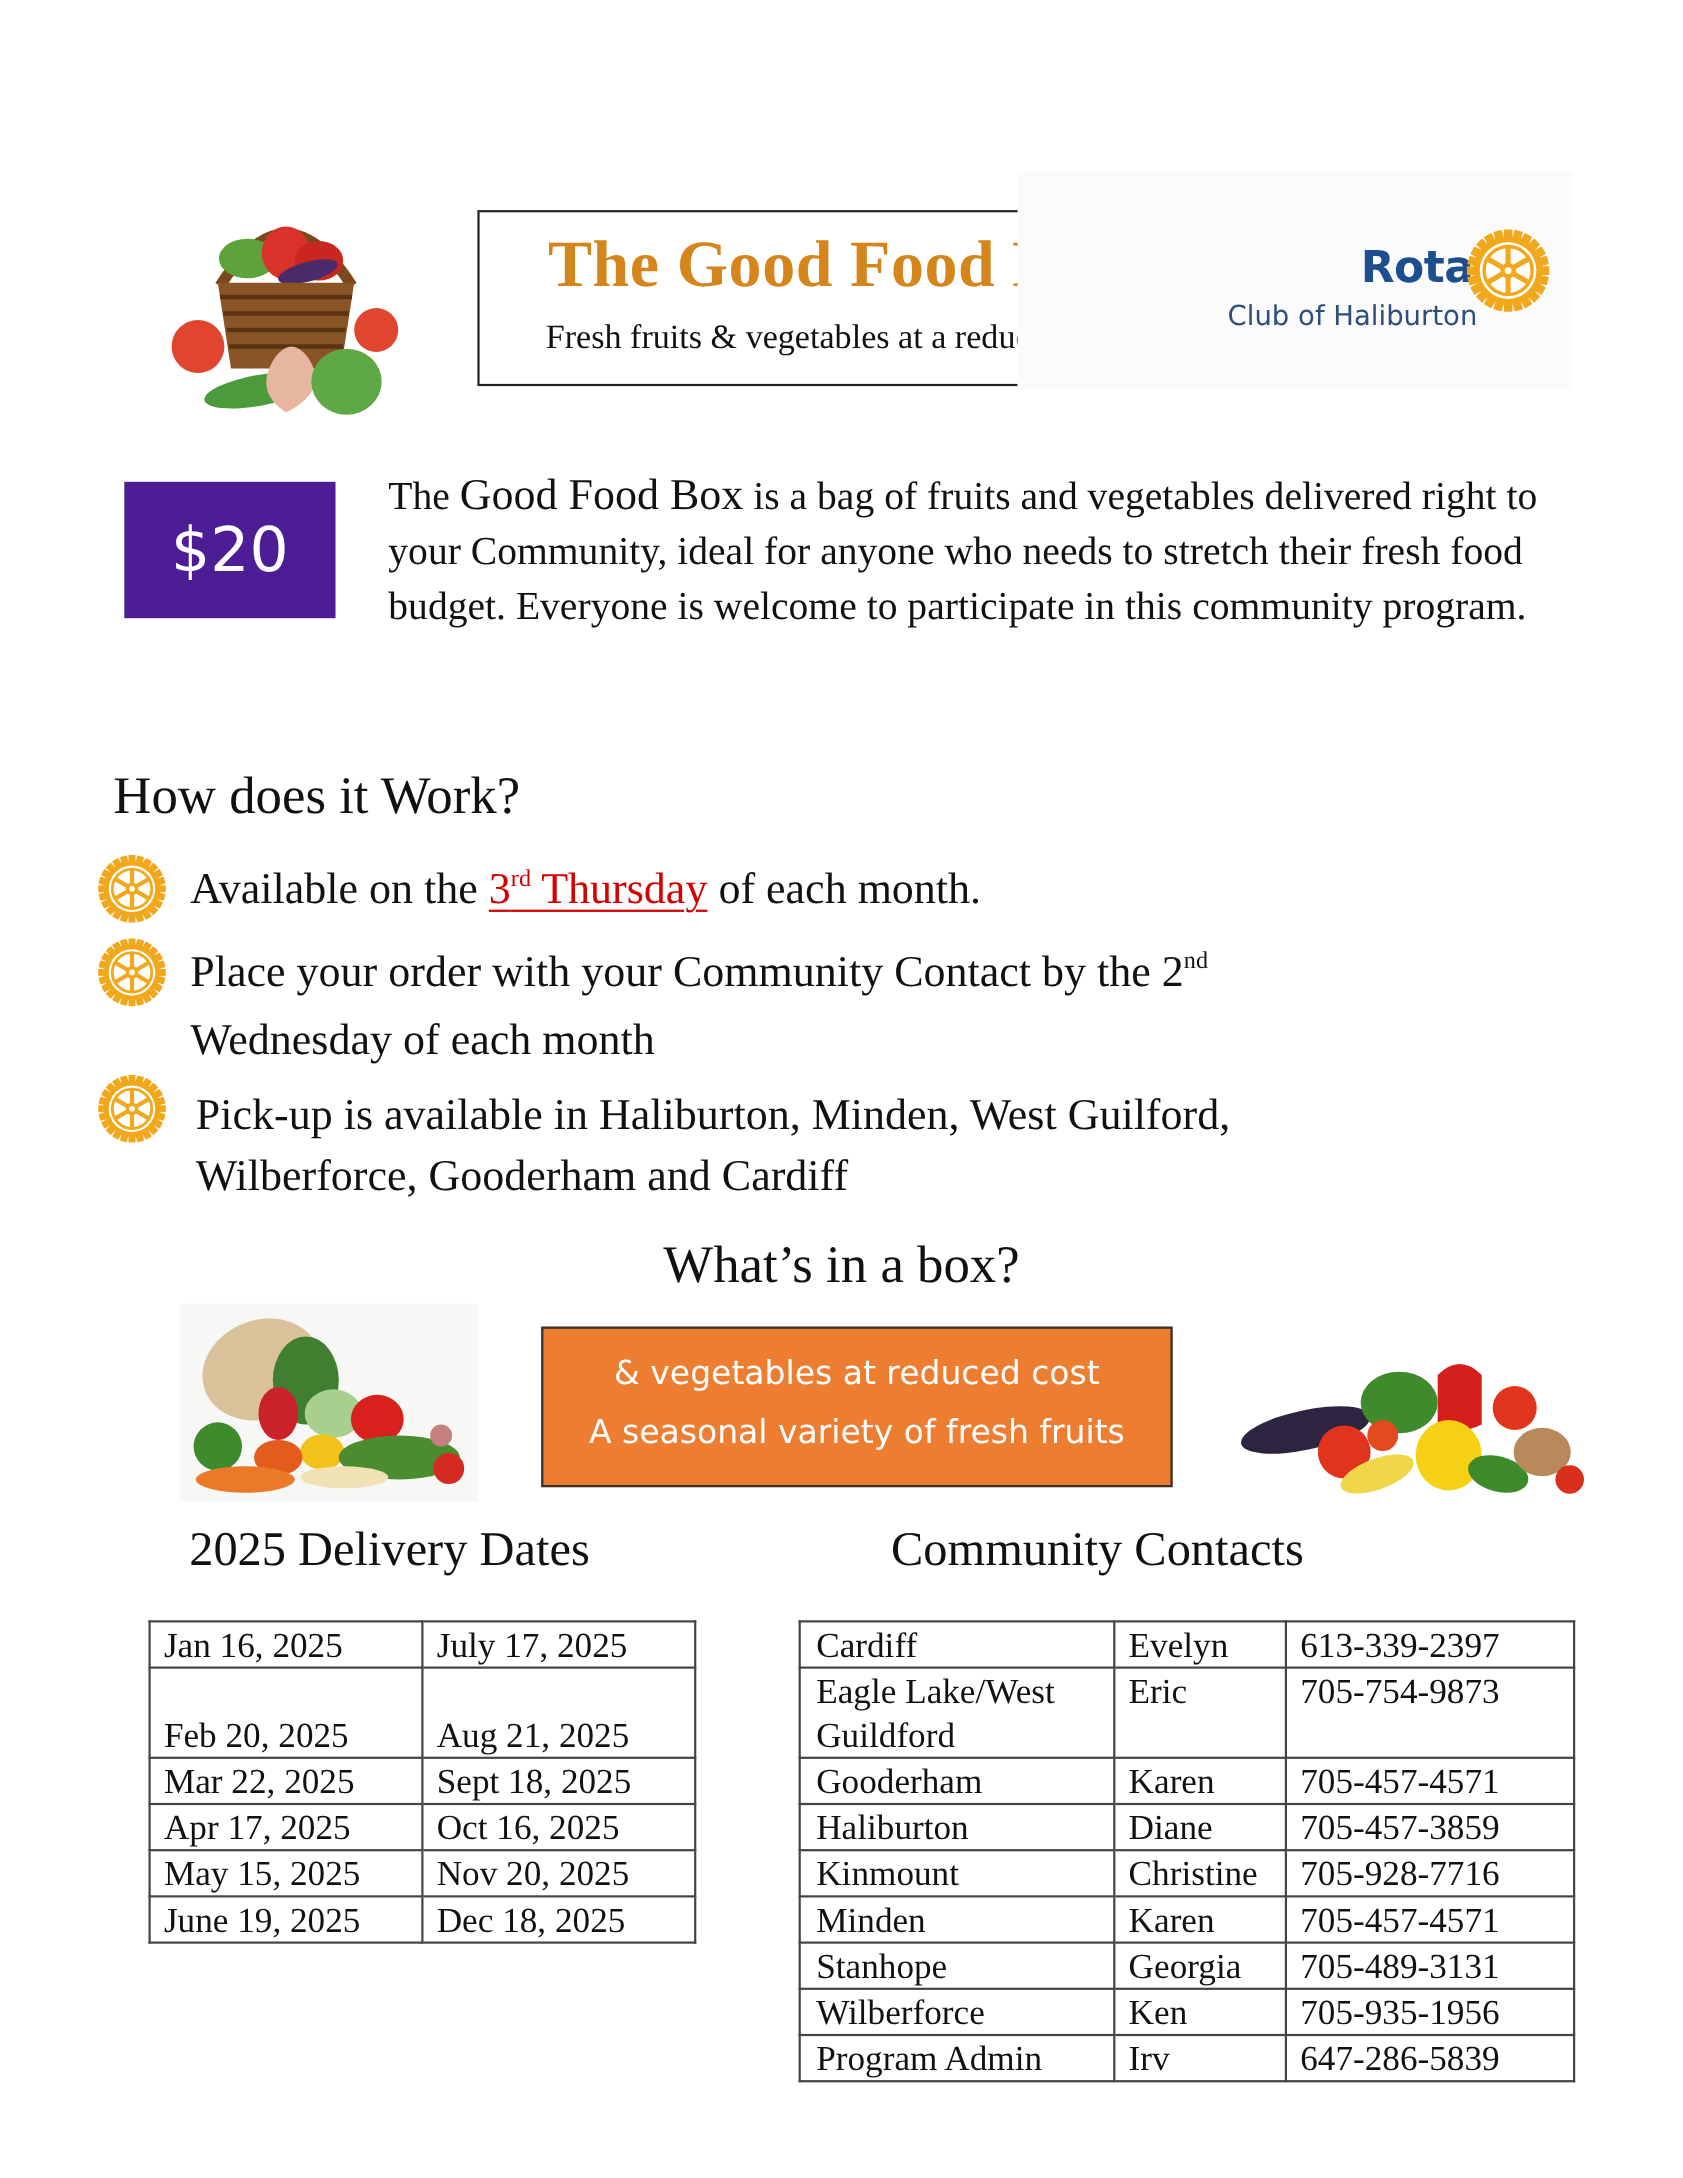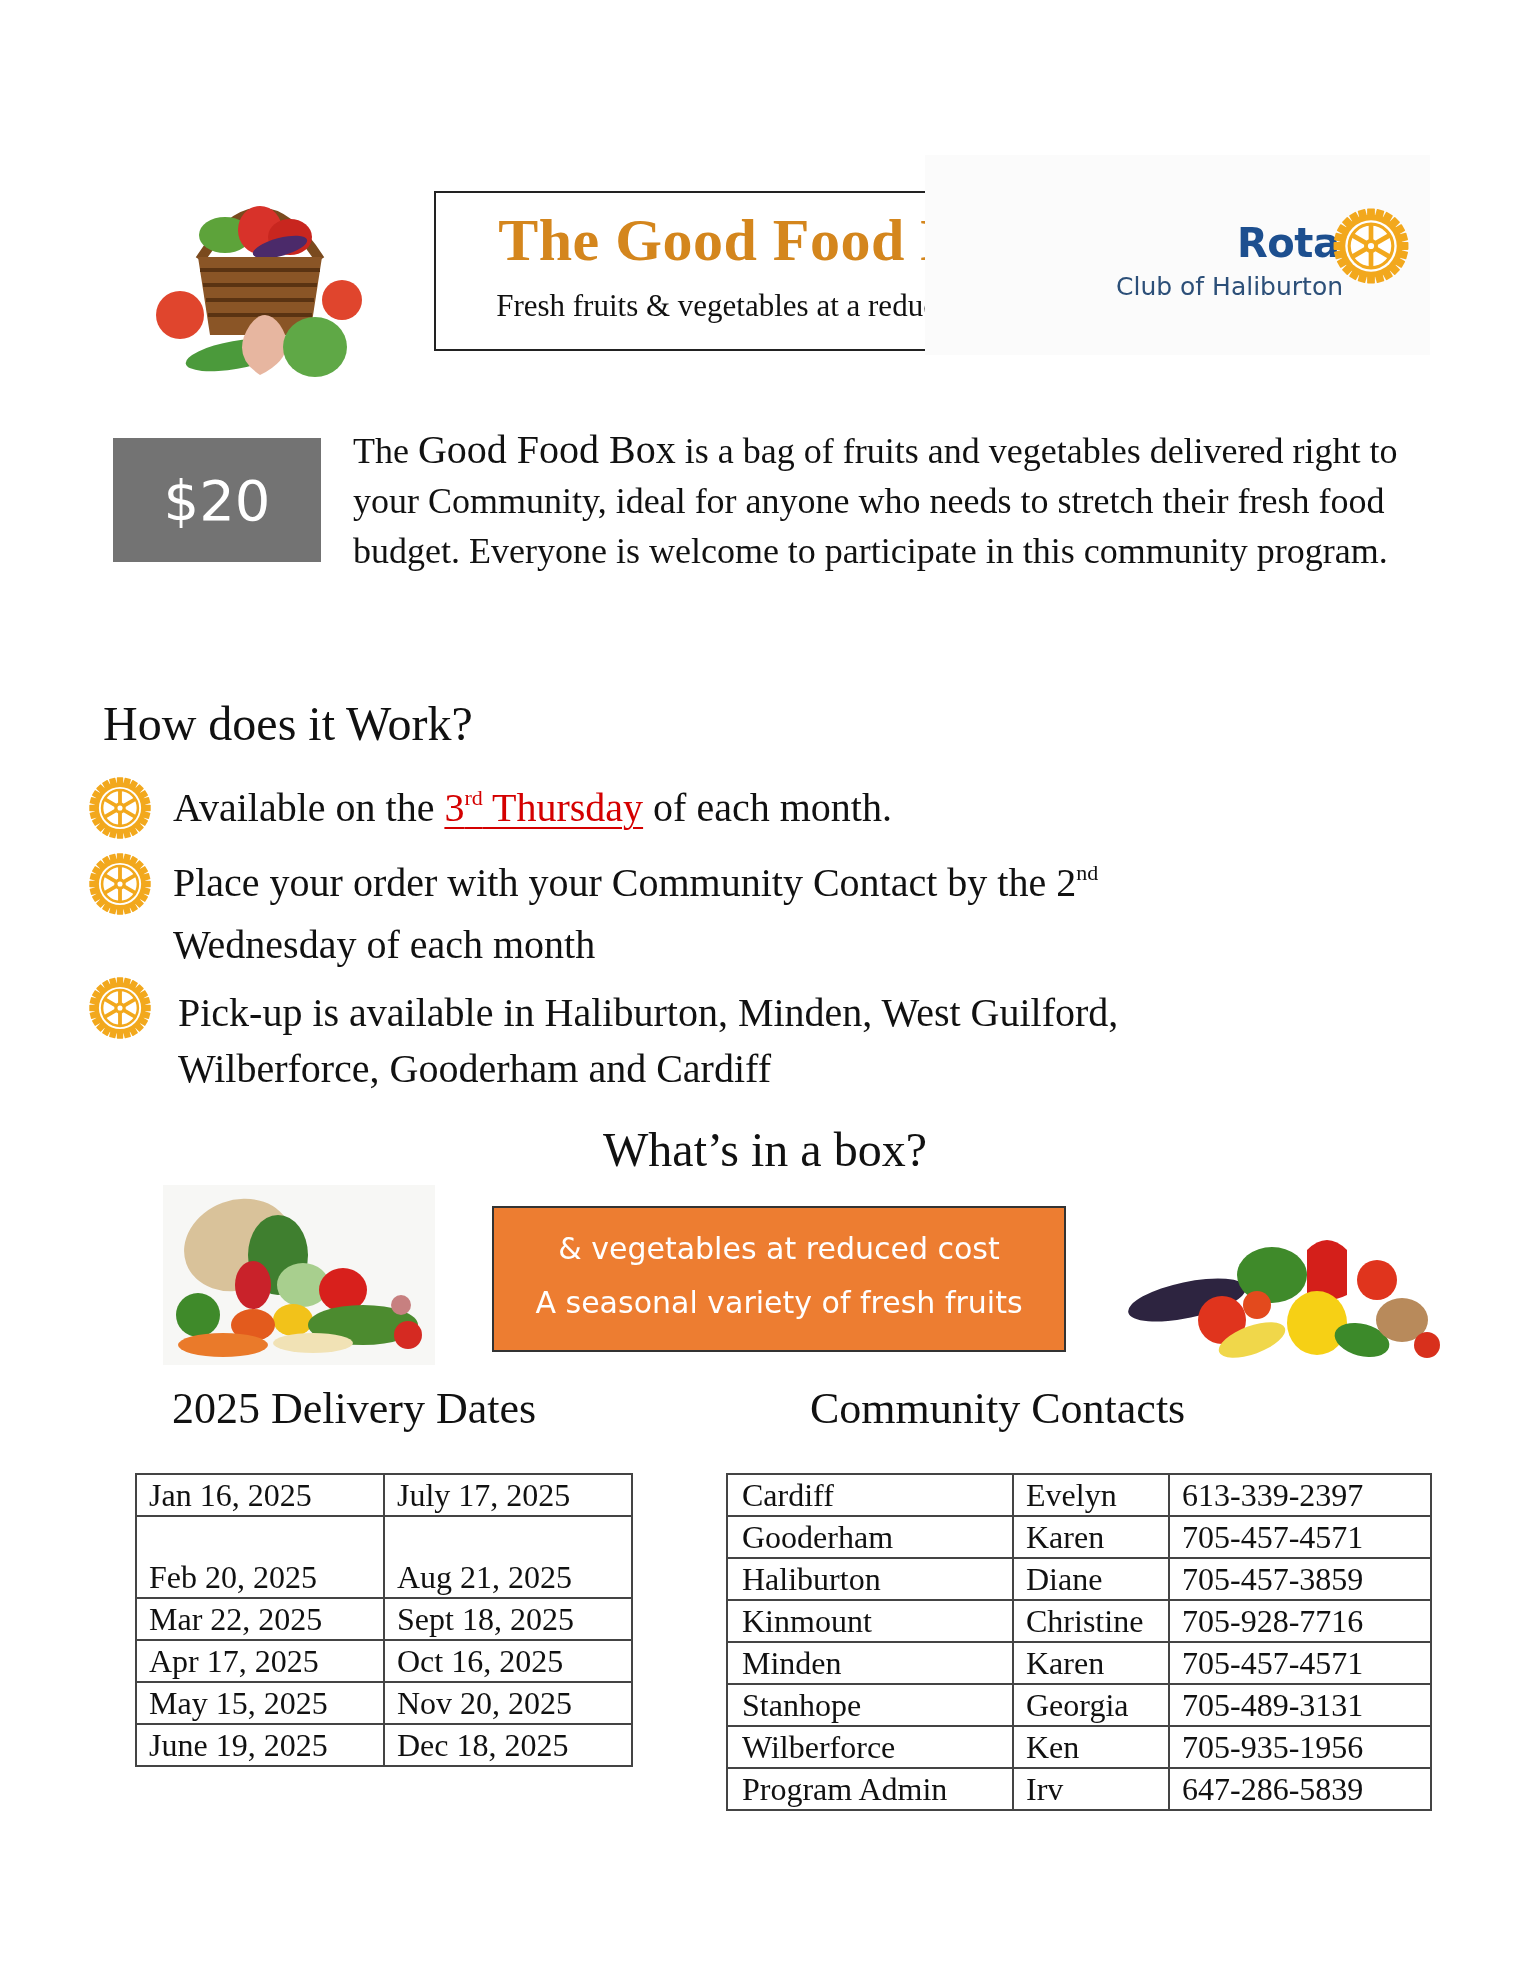--- a/index.html
+++ b/index.html
@@ -14,21 +14,21 @@
     .title-box .t { font-weight: bold; font-size: 60px; color: #d4861d; margin-top: 17px; line-height: 1; letter-spacing: 0.5px; }
     .title-box .s { font-size: 31px; margin-top: 18px; color: #111; }
     .rotary-logo { left: 925px; top: 155px; width: 505px; height: 200px; background: #fbfbfb; }
     .rotary-word { left: 1197px; top: 220px; font-family: "DejaVu Sans", "Liberation Sans", sans-serif;
                    font-weight: bold; font-size: 40px; color: #1d4f8f; letter-spacing: -0.5px; margin-left: 40px; }
     .rotary-club { left: 1116px; top: 272px; font-family: "DejaVu Sans", "Liberation Sans", sans-serif;
                    font-size: 25px; color: #2c4f78; }
     .rotary-wheel { left: 1332px; top: 206px; width: 78px; height: 80px; }
 
     
-    .price { left: 113px; top: 438px; width: 208px; height: 124px; background: #737373;
+    .price { left: 113px; top: 438px; width: 192px; height: 124px; background: #4c1d95;
              color: #fff; font-family: "DejaVu Sans", "Liberation Sans", sans-serif; font-size: 56px;
              display: flex; align-items: center; justify-content: center; }
     .desc { left: 353px; top: 425px; width: 1080px; font-size: 36px; line-height: 50px; }
     .desc .big { font-size: 40px; }
 
     
     .how-title { left: 103px; top: 696px; font-size: 48px; }
     .bullet-icon { width: 64px; height: 64px; }
     .item-text { font-size: 40px; line-height: 56px; }
     .red { color: #d40000; text-decoration: underline; text-decoration-thickness: 2px; text-underline-offset: 6px; }
@@ -243,20 +243,25 @@
 
 <div class="abs sec-title" style="left:810px; top:1383px;">Community Contacts</div>
 <table class="abs contacts">
   <tbody>
       <tr>
     <td class="loc">Cardiff</td>
     <td class="nm">Evelyn</td>
     <td>613-339-2397</td>
   </tr>
   <tr>
+    <td class="loc">Eagle Lake/West Guildford</td>
+    <td class="nm">Eric</td>
+    <td>705-754-9873</td>
+  </tr>
+  <tr>
     <td class="loc">Gooderham</td>
     <td class="nm">Karen</td>
     <td>705-457-4571</td>
   </tr>
   <tr>
     <td class="loc">Haliburton</td>
     <td class="nm">Diane</td>
     <td>705-457-3859</td>
   </tr>
   <tr>

